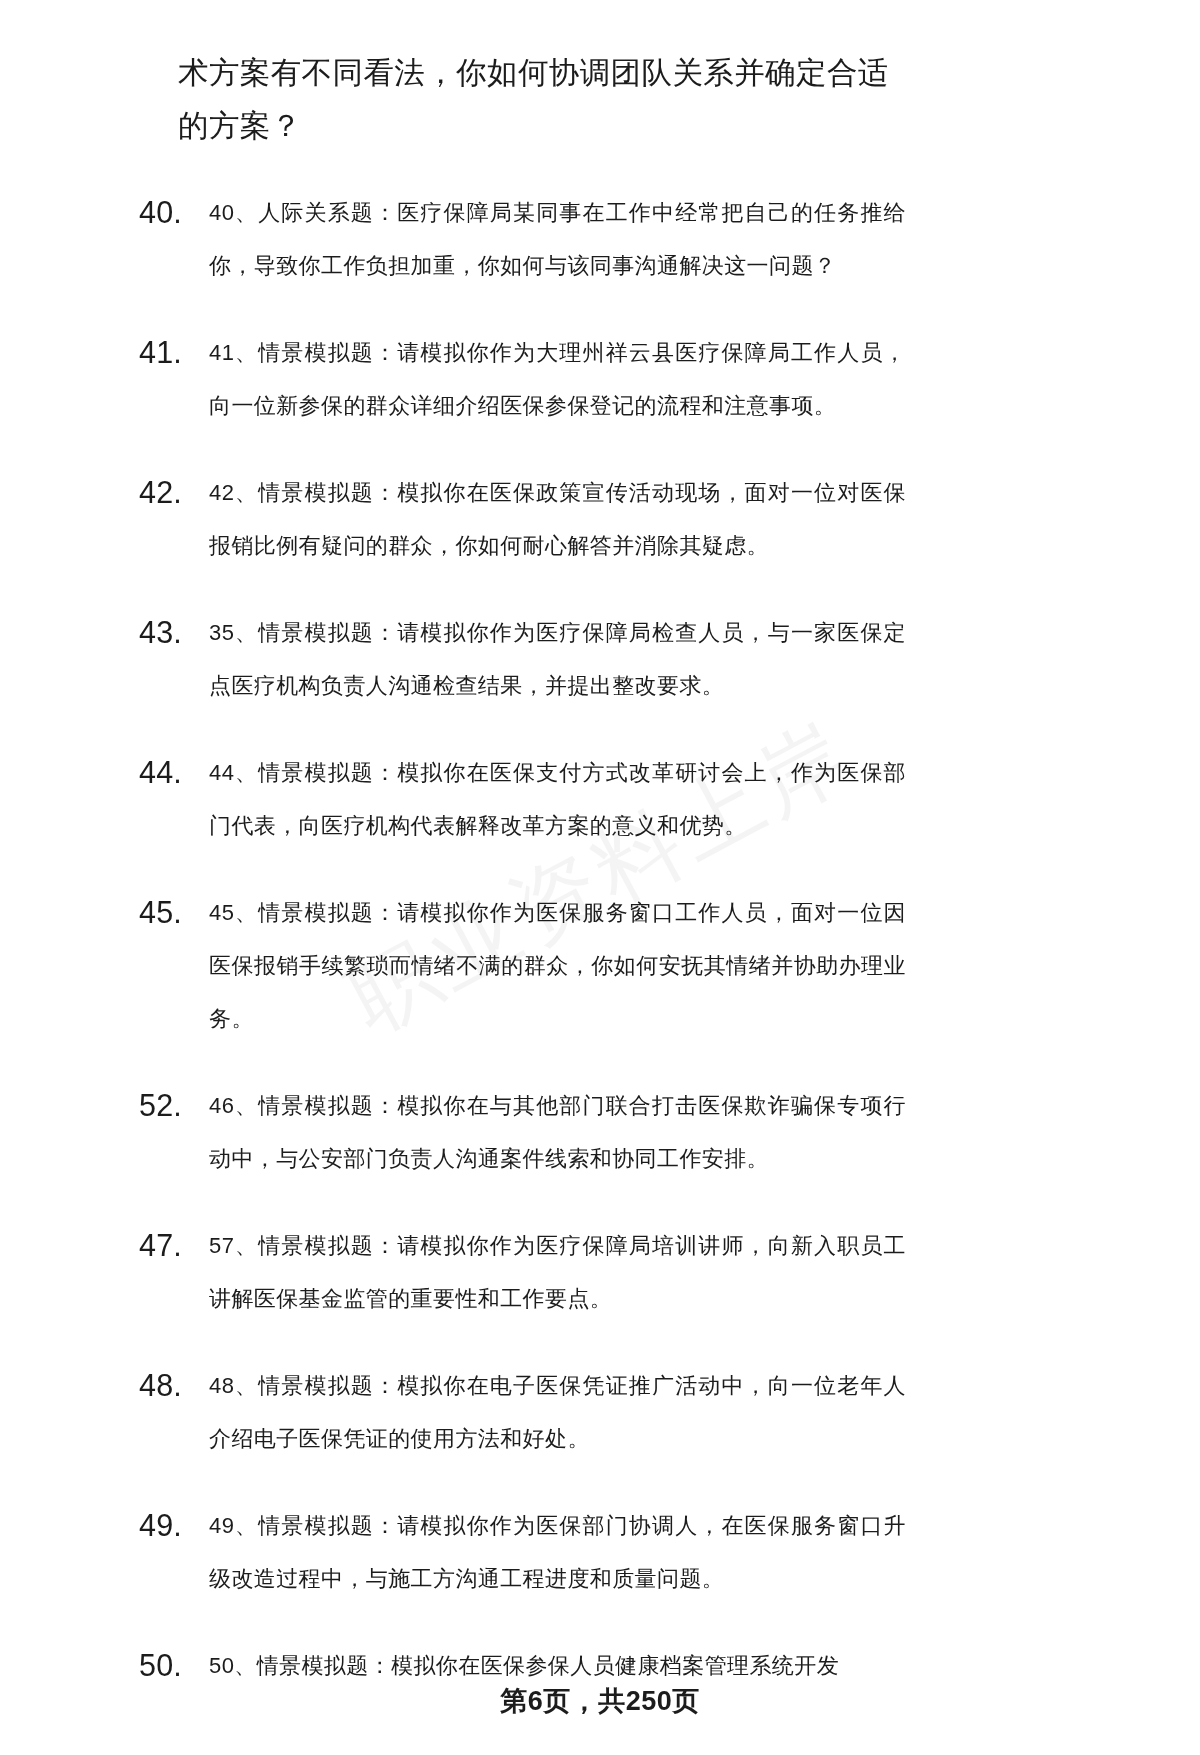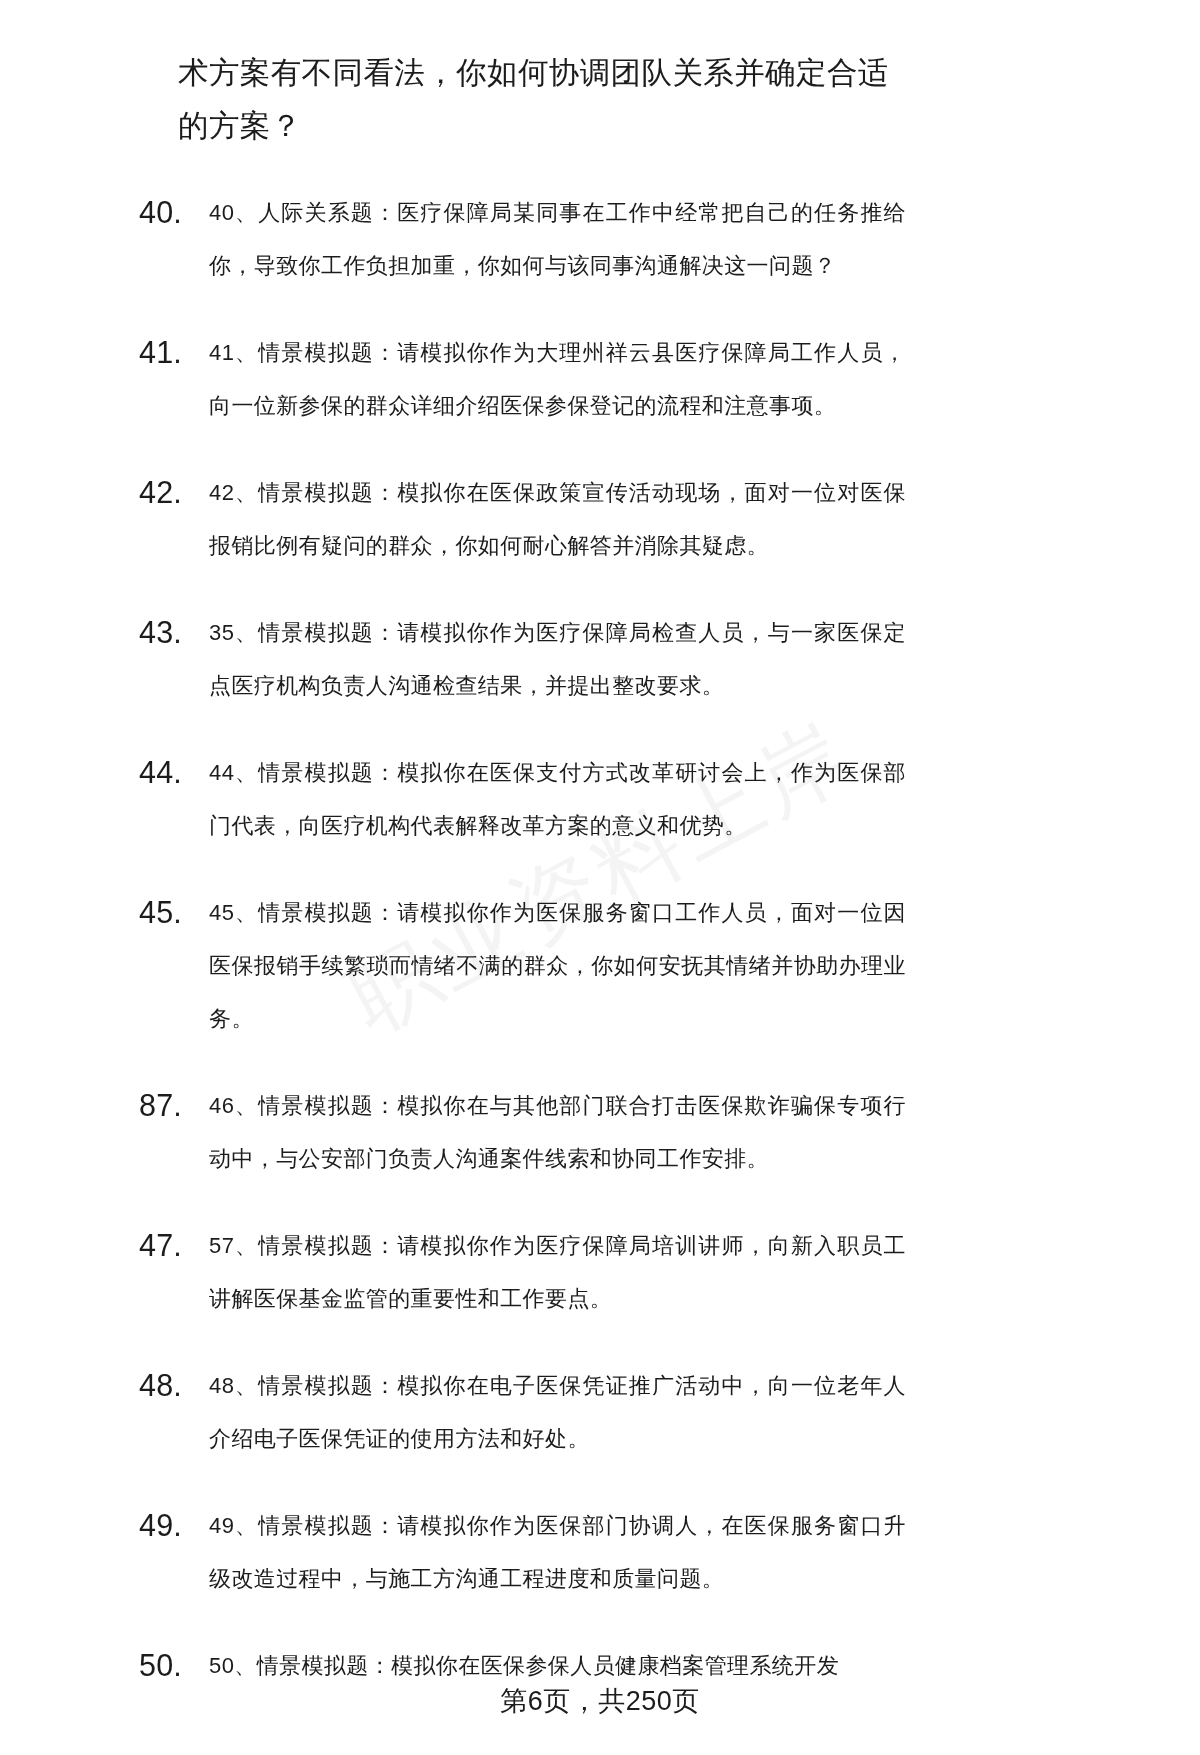--- a/index.html
+++ b/index.html
@@ -75,20 +75,21 @@
     margin-left: 13px;
   }
   .footer {
     position: absolute;
     left: 0;
     right: 0;
     bottom: 36px;
     text-align: center;
     font-size: 27px;
     letter-spacing: 0.5px;
+    font-weight: bold;
   }
 </style>
 </head>
 <body>
 
 <div class="watermark">
   <span>职业资料上岸</span>
 </div>
 
 <div class="page">
@@ -119,21 +120,21 @@
     <div class="num">44.</div>
     <div class="text">44、情景模拟题：模拟你在医保支付方式改革研讨会上，作为医保部门代表，向医疗机构代表解释改革方案的意义和优势。</div>
   </div>
 
   <div class="item">
     <div class="num">45.</div>
     <div class="text">45、情景模拟题：请模拟你作为医保服务窗口工作人员，面对一位因医保报销手续繁琐而情绪不满的群众，你如何安抚其情绪并协助办理业务。</div>
   </div>
 
   <div class="item">
-    <div class="num">87.</div>
+    <div class="num">52.</div>
     <div class="text">46、情景模拟题：模拟你在与其他部门联合打击医保欺诈骗保专项行动中，与公安部门负责人沟通案件线索和协同工作安排。</div>
   </div>
 
   <div class="item">
     <div class="num">47.</div>
     <div class="text">57、情景模拟题：请模拟你作为医疗保障局培训讲师，向新入职员工讲解医保基金监管的重要性和工作要点。</div>
   </div>
 
   <div class="item">
     <div class="num">48.</div>

